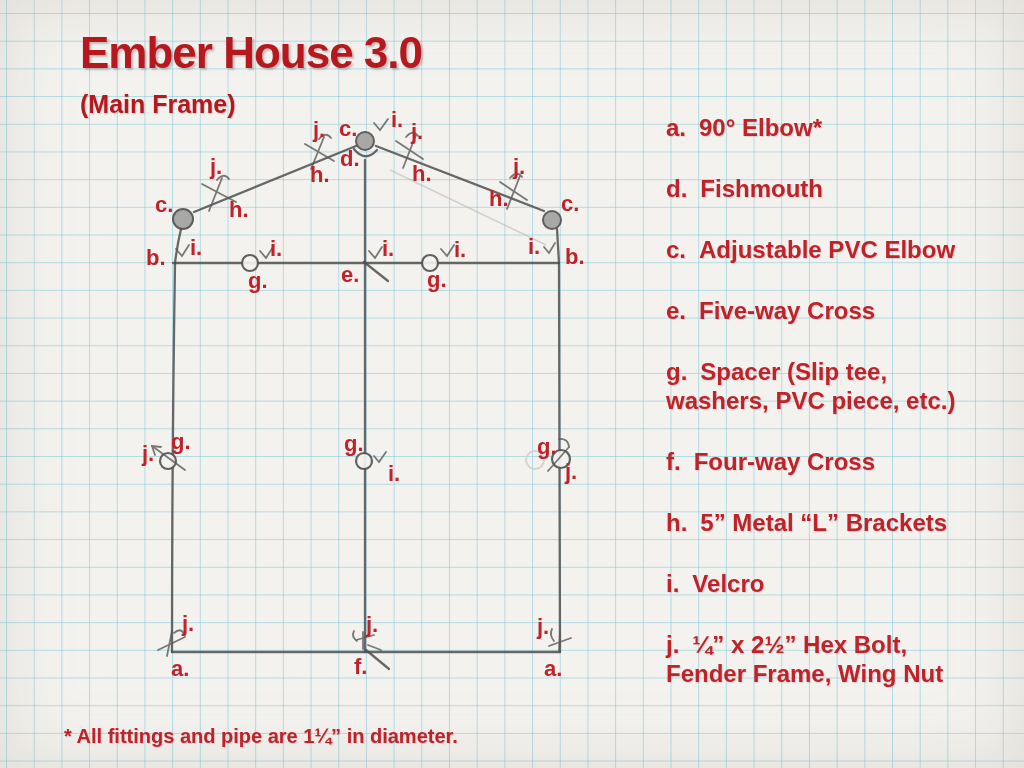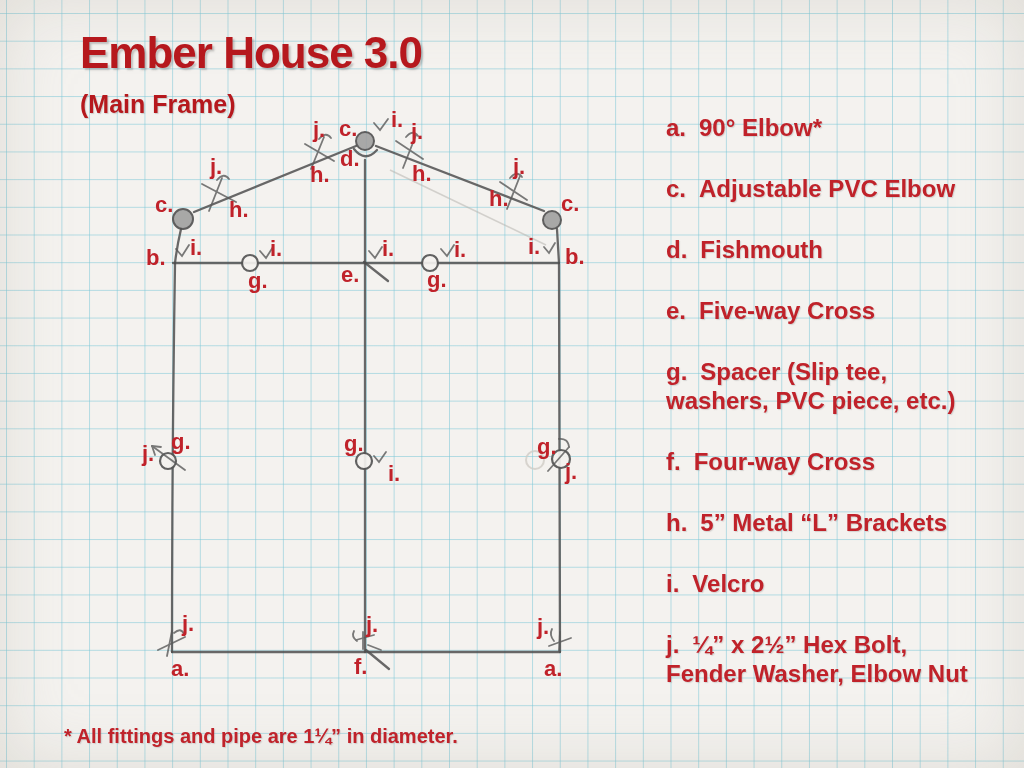--- a/index.html
+++ b/index.html
@@ -191,25 +191,25 @@
       <text class="callout" x="544" y="676">a.</text>
     </g>
   </svg>
 
   <div class="legend">
     <div class="legend-item">
       <span class="lkey">a.</span><span class="llabel">90° Elbow*</span>
       
     </div>
     <div class="legend-item">
+      <span class="lkey">d.</span><span class="llabel">Fishmouth</span>
+      
+    </div>
+    <div class="legend-item">
       <span class="lkey">c.</span><span class="llabel">Adjustable PVC Elbow</span>
-      
-    </div>
-    <div class="legend-item">
-      <span class="lkey">d.</span><span class="llabel">Fishmouth</span>
       
     </div>
     <div class="legend-item">
       <span class="lkey">e.</span><span class="llabel">Five-way Cross</span>
       
     </div>
     <div class="legend-item">
       <span class="lkey">g.</span><span class="llabel">Spacer (Slip tee,</span>
       <div class="llabel2">washers, PVC piece, etc.)</div>
     </div>
@@ -220,19 +220,19 @@
     <div class="legend-item">
       <span class="lkey">h.</span><span class="llabel">5” Metal “L” Brackets</span>
       
     </div>
     <div class="legend-item">
       <span class="lkey">i.</span><span class="llabel">Velcro</span>
       
     </div>
     <div class="legend-item">
       <span class="lkey">j.</span><span class="llabel">¼” x 2½” Hex Bolt,</span>
-      <div class="llabel2">Fender Washer, Elbow Nut</div>
+      <div class="llabel2">Fender Frame, Wing Nut</div>
     </div>
   </div>
 
   <div class="footnote">* All fittings and pipe are 1¼” in diameter.</div>
 
 </div>
 
 </body></html>

